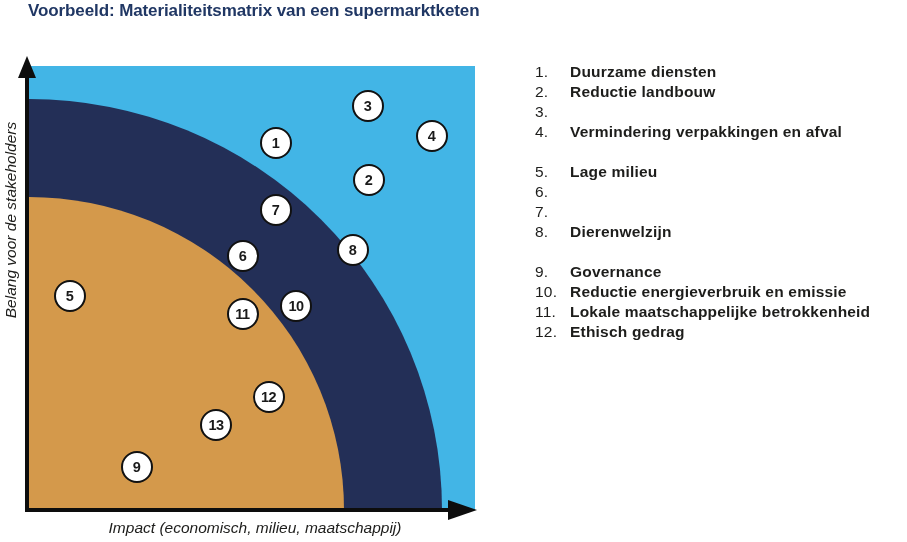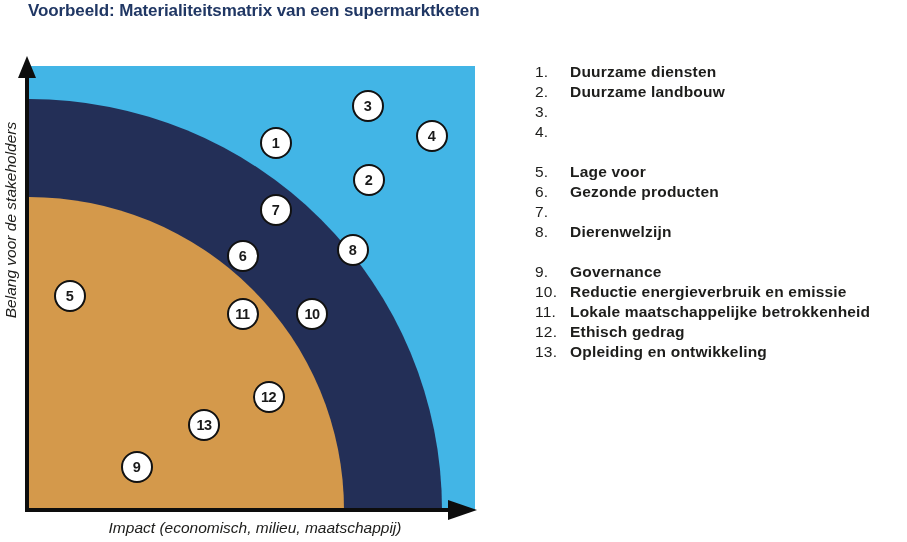--- a/index.html
+++ b/index.html
@@ -65,24 +65,24 @@
 
     <div class="point" style="left: 230.5px; top: 60.5px;">1</div>
         <div class="point" style="left: 323.5px; top: 97.5px;">2</div>
         <div class="point" style="left: 322.5px; top: 23.5px;">3</div>
         <div class="point" style="left: 386.5px; top: 53.5px;">4</div>
         <div class="point" style="left: 24.5px; top: 213.5px;">5</div>
         <div class="point" style="left: 197.5px; top: 173.5px;">6</div>
         <div class="point" style="left: 230.5px; top: 127.5px;">7</div>
         <div class="point" style="left: 307.5px; top: 167.5px;">8</div>
         <div class="point" style="left: 91.5px; top: 384.5px;">9</div>
-        <div class="point" style="left: 267px; top: 223.5px; margin-top: 8px;">10</div>
+        <div class="point" style="left: 251px; top: 223.5px;">10</div>
         <div class="point" style="left: 197.5px; top: 231.5px;">11</div>
         <div class="point" style="left: 223.5px; top: 314.5px;">12</div>
-        <div class="point" style="left: 159px; top: 342.5px;">13</div>
+        <div class="point" style="left: 171px; top: 342.5px;">13</div>
       </div>
 
     <svg class="axes-svg" viewBox="0 0 500 492">
       <rect x="25" y="20" width="4" height="442" fill="#0d0d0d"></rect>
       <polygon points="27,6 18,28 36,28" fill="#0d0d0d"></polygon>
       <rect x="25" y="458" width="426" height="4" fill="#0d0d0d"></rect>
       <polygon points="477,460 448,450 448,470" fill="#0d0d0d"></polygon>
     </svg>
 
     <div class="y-label">Belang voor de stakeholders</div>
@@ -90,37 +90,37 @@
   </div>
 
   <div class="legend">
       <div class="legend-group">
         <div class="legend-row">
           <span class="legend-num">1.</span>
           <span class="legend-label">Duurzame diensten</span>
         </div>
         <div class="legend-row">
           <span class="legend-num">2.</span>
-          <span class="legend-label">Duurzame landbouw</span>
+          <span class="legend-label">Reductie landbouw</span>
         </div>
         <div class="legend-row">
           <span class="legend-num">3.</span>
         </div>
         <div class="legend-row">
           <span class="legend-num">4.</span>
+          <span class="legend-label">Vermindering verpakkingen en afval</span>
         </div>
       </div>
       <div class="legend-group">
         <div class="legend-row">
           <span class="legend-num">5.</span>
-          <span class="legend-label">Lage voor</span>
+          <span class="legend-label">Lage milieu</span>
         </div>
         <div class="legend-row">
           <span class="legend-num">6.</span>
-          <span class="legend-label">Gezonde producten</span>
         </div>
         <div class="legend-row">
           <span class="legend-num">7.</span>
         </div>
         <div class="legend-row">
           <span class="legend-num">8.</span>
           <span class="legend-label">Dierenwelzijn</span>
         </div>
       </div>
       <div class="legend-group">
@@ -133,20 +133,16 @@
           <span class="legend-label">Reductie energieverbruik en emissie</span>
         </div>
         <div class="legend-row">
           <span class="legend-num">11.</span>
           <span class="legend-label">Lokale maatschappelijke betrokkenheid</span>
         </div>
         <div class="legend-row">
           <span class="legend-num">12.</span>
           <span class="legend-label">Ethisch gedrag</span>
         </div>
-        <div class="legend-row">
-          <span class="legend-num">13.</span>
-          <span class="legend-label">Opleiding en ontwikkeling</span>
-        </div>
       </div>
     </div>
 
 </div>
 
 </body></html>

